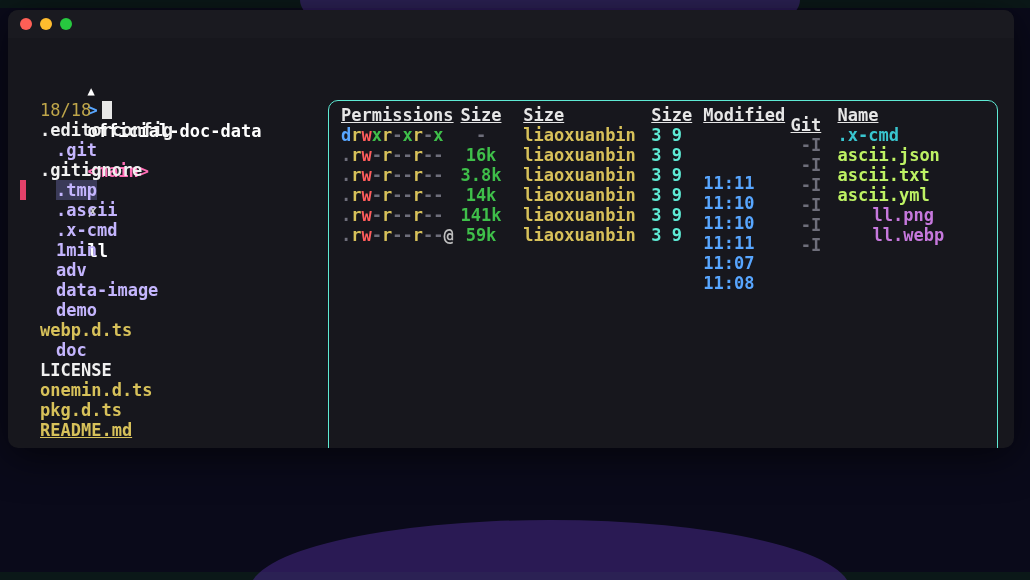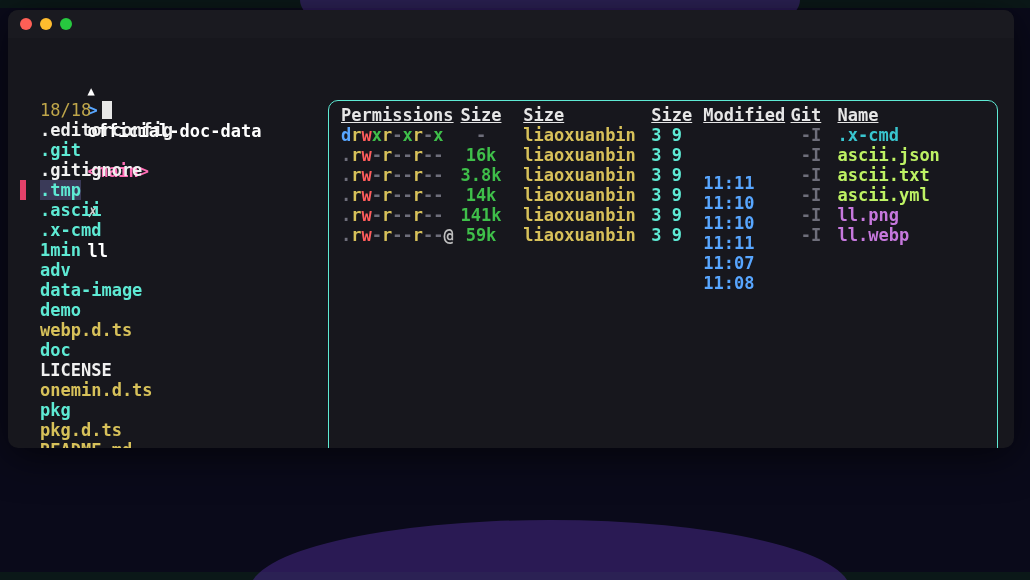--- a/index.html
+++ b/index.html
@@ -112,21 +112,21 @@
     position: absolute;
     left: -20px;
     top: 0;
     width: 6px;
     height: 20px;
     background: #e4416a;
   }
   .sidebar .item.selected .name { background: #3a3a58; }
 
   .c-white  { color: #f0f0f0; }
-  .c-blue   { color: #5eead4; }
+  .c-blue   { color: #c4b5fd; margin-left: 16px; }
   .c-yellow { color: #d7c15a; font-weight: 700; }
   .c-yellow-u { color: #d7c15a; font-weight: 700; text-decoration: underline; }
 
   .content-box {
     left: 320px;
     top: 62px;
     width: 670px;
     height: 418px;
     border: 1px solid #5eead4;
     border-radius: 10px;
@@ -142,41 +142,41 @@
     font-weight: 600;
   }
   .hdr span { text-decoration: underline; color: #e6e6e6; }
   .hdr span.nou { text-decoration: none; }
 
   .col-perm { width: 114px; }
   .col-size { width:  52px; text-align: center; padding-right: 6px;}
   .col-user { width: 122px; }
   .col-date { width:  48px;  padding-left:6px;}
   .col-mod  { width:  76px; padding-left:4px;}
-  .col-git  { width:  42px; text-align: right; padding-right:6px;}
+  .col-git  { width:  42px; text-align: right; padding-right:6px;margin-top:10px;}
   .col-name { flex: 1; }
 
   .perm span { }
   .p-d  { color: #58a6ff; }
   .p-dot{ color: #6e6e7a; }
   .p-r  { color: #d7c15a; }
   .p-w  { color: #ff5c5c; }
   .p-x  { color: #3fbf4a; }
   .p-dash { color: #6e6e7a; }
   .p-at { color: #bdbdbd; }
 
   .szdash { color: #6e6e7a; }
   .sz     { color: #3fbf4a; font-weight: 700; }
   .user   { color: #d7c15a; font-weight: 700; }
   .date   { color: #5eead4; }
   .mod    { color: #58a6ff; margin-top: 48px; }
   .git    { color: #6e6e7a; }
   .nm-cyan  { color: #39c5cf; font-weight: 700; }
   .nm-white { color: #bef264; font-weight: 700; }
-  .nm-mag   { color: #c678dd; font-weight: 700; }
+  .nm-mag   { color: #c678dd; font-weight: 700; margin-left: 35px; }
 </style>
 </head>
 <body>
 
 <div class="bgstrip" style="top:0;height:8px;"></div>
 <div class="bgstrip" style="bottom:0;height:8px;"></div>
 <div class="bgblob" style="left:300px; top:-60px; width:500px; height:120px;"></div>
 <div class="bgblob" style="left:250px; bottom:-80px; width:600px; height:140px;"></div>
 
 <div class="window">
@@ -214,21 +214,20 @@
         <div class="item"><span class="name c-blue">.ascii</span></div>
         <div class="item"><span class="name c-blue">.x-cmd</span></div>
         <div class="item"><span class="name c-blue">1min</span></div>
         <div class="item"><span class="name c-blue">adv</span></div>
         <div class="item"><span class="name c-blue">data-image</span></div>
         <div class="item"><span class="name c-blue">demo</span></div>
         <div class="item"><span class="name c-yellow">webp.d.ts</span></div>
         <div class="item"><span class="name c-blue">doc</span></div>
         <div class="item"><span class="name c-white">LICENSE</span></div>
         <div class="item"><span class="name c-yellow">onemin.d.ts</span></div>
-        <div class="item"><span class="name c-blue">pkg</span></div>
         <div class="item"><span class="name c-yellow">pkg.d.ts</span></div>
         <div class="item"><span class="name c-yellow-u">README.md</span></div>
       </div>
 
     <div class="content-box">
       <div class="hdr">
         <span class="col-perm">Permissions</span>
         <span class="col-size">Size</span>
         <span class="nou"> </span>
         <span class="col-user">Size</span>

